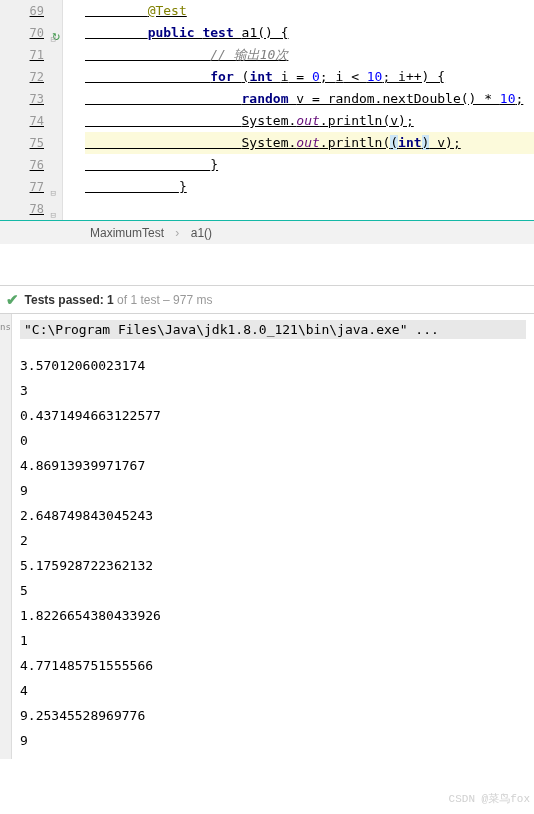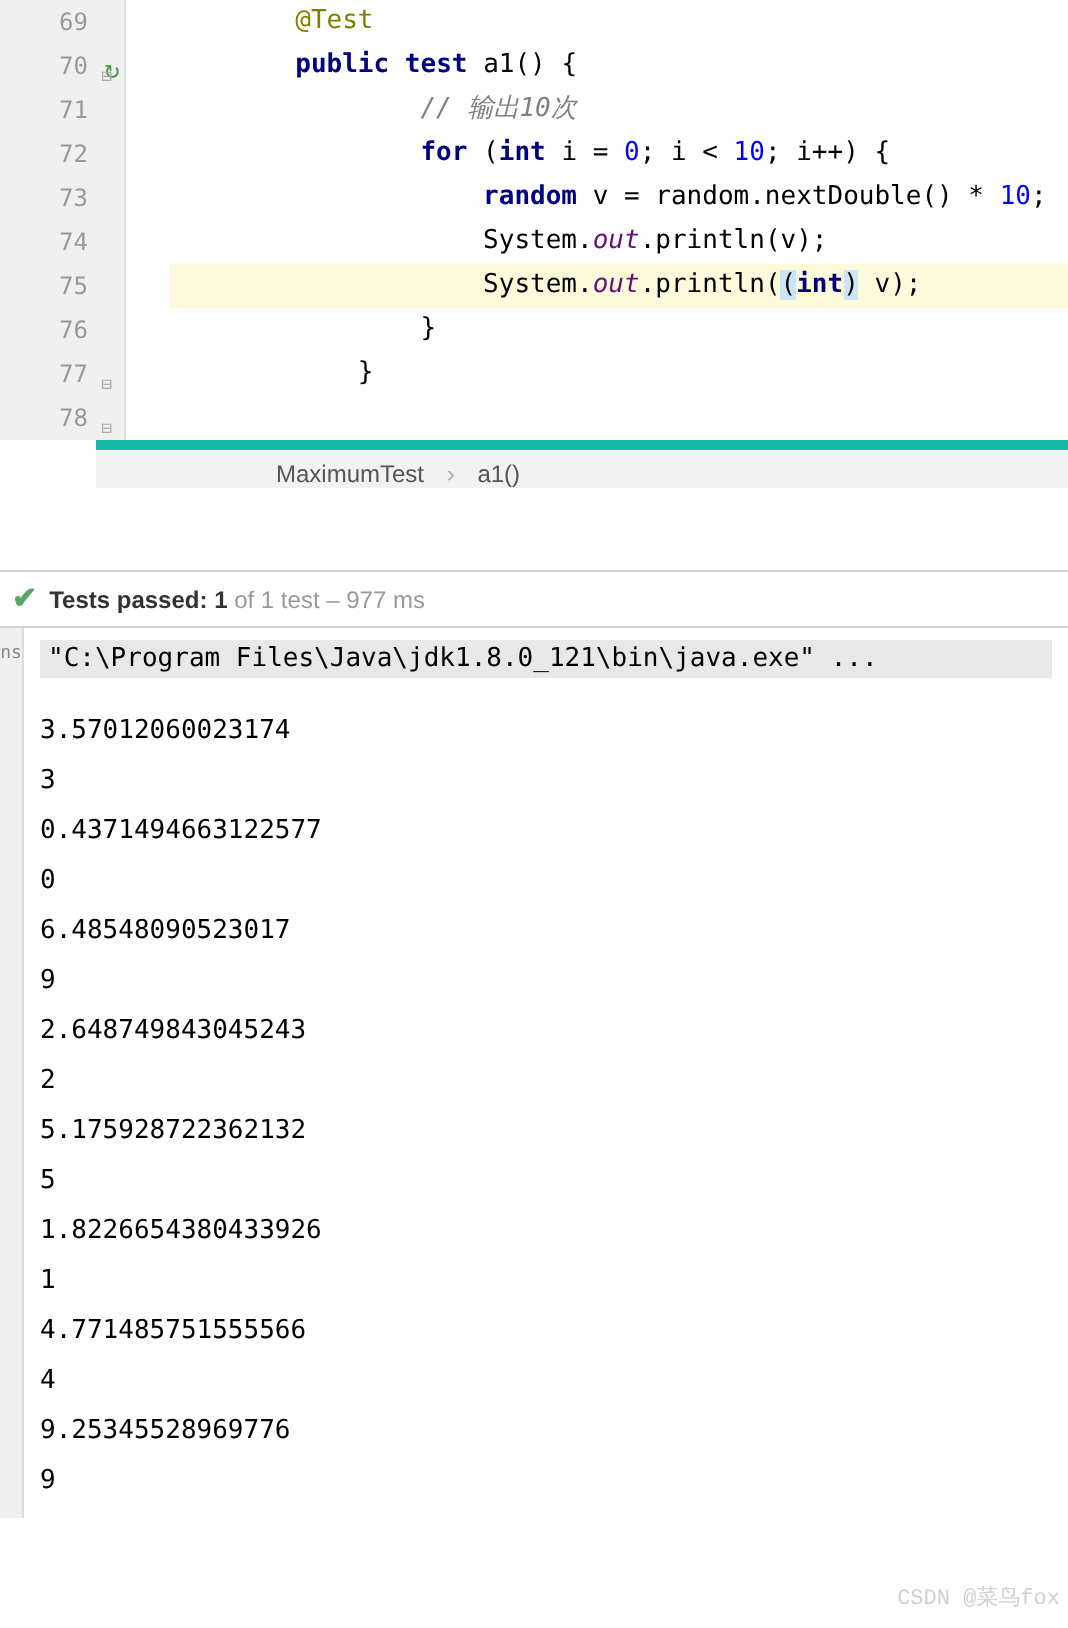--- a/index.html
+++ b/index.html
@@ -8,20 +8,21 @@
       font-size: 13px;
       background: #fff;
       width: 534px;
       height: 814px;
       overflow: hidden;
       position: relative;
     }
     .editor-area {
       display: flex;
       background: #14b8a6;
+      text-decoration: underline;
     }
     .gutter {
       width: 63px;
       background: #f0f0f0;
       border-right: 1px solid #e0e0e0;
       color: #999;
       text-align: right;
       padding-right: 18px;
       position: relative;
       flex-shrink: 0;
@@ -71,28 +72,27 @@
     }
     .kw { color: #000080; font-weight: bold; }
     .annotation { color: #808000; margin-top: 40px; }
     .comment { color: #808080; font-style: italic; }
     .static-field { color: #660e7a; font-style: italic; margin-top: 20px; }
     .num { color: #0000ff; }
     .paren-hl { background: #cde6f7; }
     
     .breadcrumb-bar {
       background: #f2f2f2;
-      border-top: 5px solid #14b8a6;
+      border-top: 1px solid #14b8a6;
       height: 24px;
       line-height: 24px;
       padding-left: 90px;
       font-size: 12px;
       color: #555;
       font-family: -apple-system, "Segoe UI", sans-serif;
-      margin-left: 48px;
     }
     .bc-sep { color: #aaa; margin: 0 8px; }
     
     .divider {
       height: 42px;
       background: #fff;
       border-bottom: 1px solid #d4d4d4;
     }
     
     .test-status-bar {
@@ -202,21 +202,21 @@
 
 <div class="console-area">
   <div class="console-gutter">ns</div>
   <div class="console-text">
     <div class="console-cmd">"C:\Program Files\Java\jdk1.8.0_121\bin\java.exe" ...</div>
     <div id="console-lines">
         <div class="console-line">3.57012060023174</div>
         <div class="console-line">3</div>
         <div class="console-line">0.4371494663122577</div>
         <div class="console-line">0</div>
-        <div class="console-line">6.48548090523017</div>
+        <div class="console-line">4.86913939971767</div>
         <div class="console-line">9</div>
         <div class="console-line">2.648749843045243</div>
         <div class="console-line">2</div>
         <div class="console-line">5.175928722362132</div>
         <div class="console-line">5</div>
         <div class="console-line">1.8226654380433926</div>
         <div class="console-line">1</div>
         <div class="console-line">4.771485751555566</div>
         <div class="console-line">4</div>
         <div class="console-line">9.25345528969776</div>

